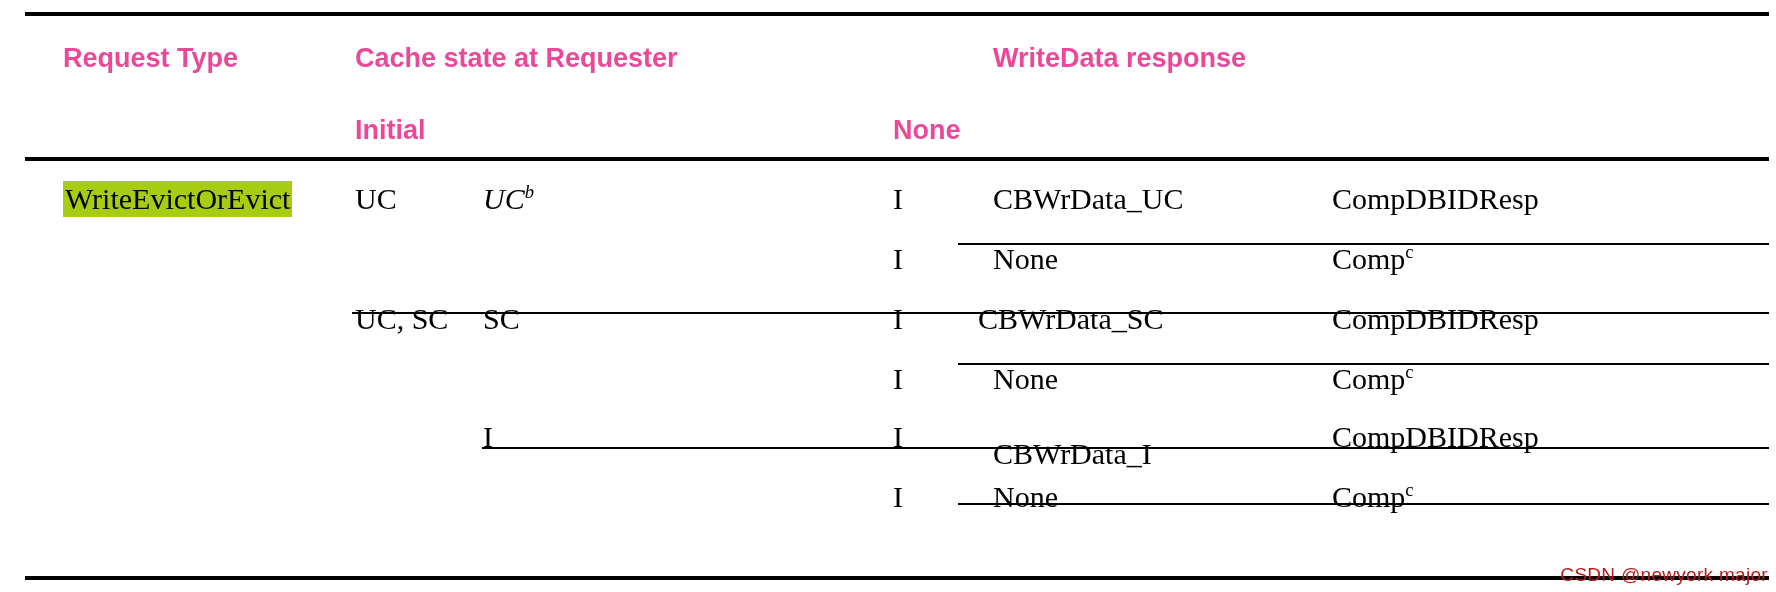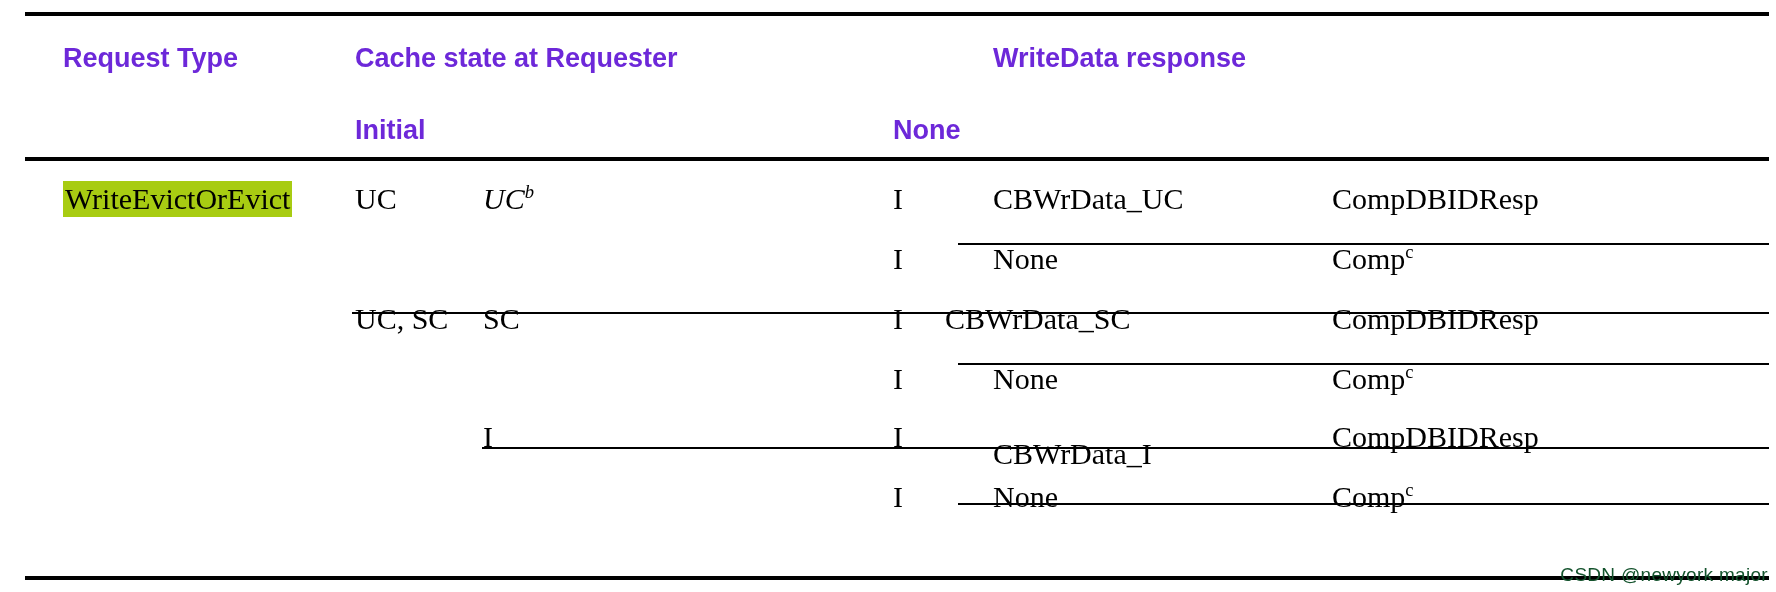--- a/index.html
+++ b/index.html
@@ -37,21 +37,21 @@
   .rule.thick { height: 4px; }
   .rule.thin  { height: 2px; }
 
   
   .hdr {
     position: absolute;
     font-family: "Liberation Sans", sans-serif;
     font-weight: bold;
     font-size: 27px;
     line-height: 1;
-    color: #6d28d9;
+    color: #ec4899;
     white-space: nowrap;
   }
 
   
   .cell {
     position: absolute;
     font-family: "Liberation Serif", serif;
     font-weight: normal;
     font-size: 30px;
     line-height: 1;
@@ -69,21 +69,21 @@
     padding: 1px 2px 2px 2px;
   }
 
   
   #watermark {
     position: absolute;
     right: 8px;
     bottom: 6px;
     font-family: "Liberation Sans", sans-serif;
     font-size: 19px;
-    color: #14532d;
+    color: #b91c1c;
     white-space: nowrap;
     letter-spacing: 0.3px;
   }
 </style>
 </head>
 <body>
 
 <div id="page">
 
   <div id="table-frame">
@@ -117,21 +117,21 @@
         <div class="cell" style="left: 458px; top: 172px; font-style: italic;"><span>UC</span><sup>b</sup></div>
         <div class="cell" style="left: 868px; top: 172px;"><span>I</span></div>
         <div class="cell" style="left: 968px; top: 172px;"><span>CBWrData_UC</span></div>
         <div class="cell" style="left: 1307px; top: 172px;"><span>CompDBIDResp</span></div>
         <div class="cell" style="left: 868px; top: 232px;"><span>I</span></div>
         <div class="cell" style="left: 968px; top: 232px;"><span>None</span></div>
         <div class="cell" style="left: 1307px; top: 232px;"><span>Comp</span><sup>c</sup></div>
         <div class="cell" style="left: 330px; top: 292px;"><span>UC, SC</span></div>
         <div class="cell" style="left: 458px; top: 292px;"><span>SC</span></div>
         <div class="cell" style="left: 868px; top: 292px;"><span>I</span></div>
-        <div class="cell" style="left: 920px; top: 292px;"><span>CBWrData_SC</span></div>
+        <div class="cell" style="left: 953px; top: 292px;"><span>CBWrData_SC</span></div>
         <div class="cell" style="left: 1307px; top: 292px;"><span>CompDBIDResp</span></div>
         <div class="cell" style="left: 868px; top: 352px;"><span>I</span></div>
         <div class="cell" style="left: 968px; top: 352px;"><span>None</span></div>
         <div class="cell" style="left: 1307px; top: 352px;"><span>Comp</span><sup>c</sup></div>
         <div class="cell" style="left: 458px; top: 410px;"><span>I</span></div>
         <div class="cell" style="left: 868px; top: 410px;"><span>I</span></div>
         <div class="cell" style="left: 968px; top: 410px; margin-top: 17px;"><span>CBWrData_I</span></div>
         <div class="cell" style="left: 1307px; top: 410px;"><span>CompDBIDResp</span></div>
         <div class="cell" style="left: 868px; top: 470px;"><span>I</span></div>
         <div class="cell" style="left: 968px; top: 470px;"><span>None</span></div>

